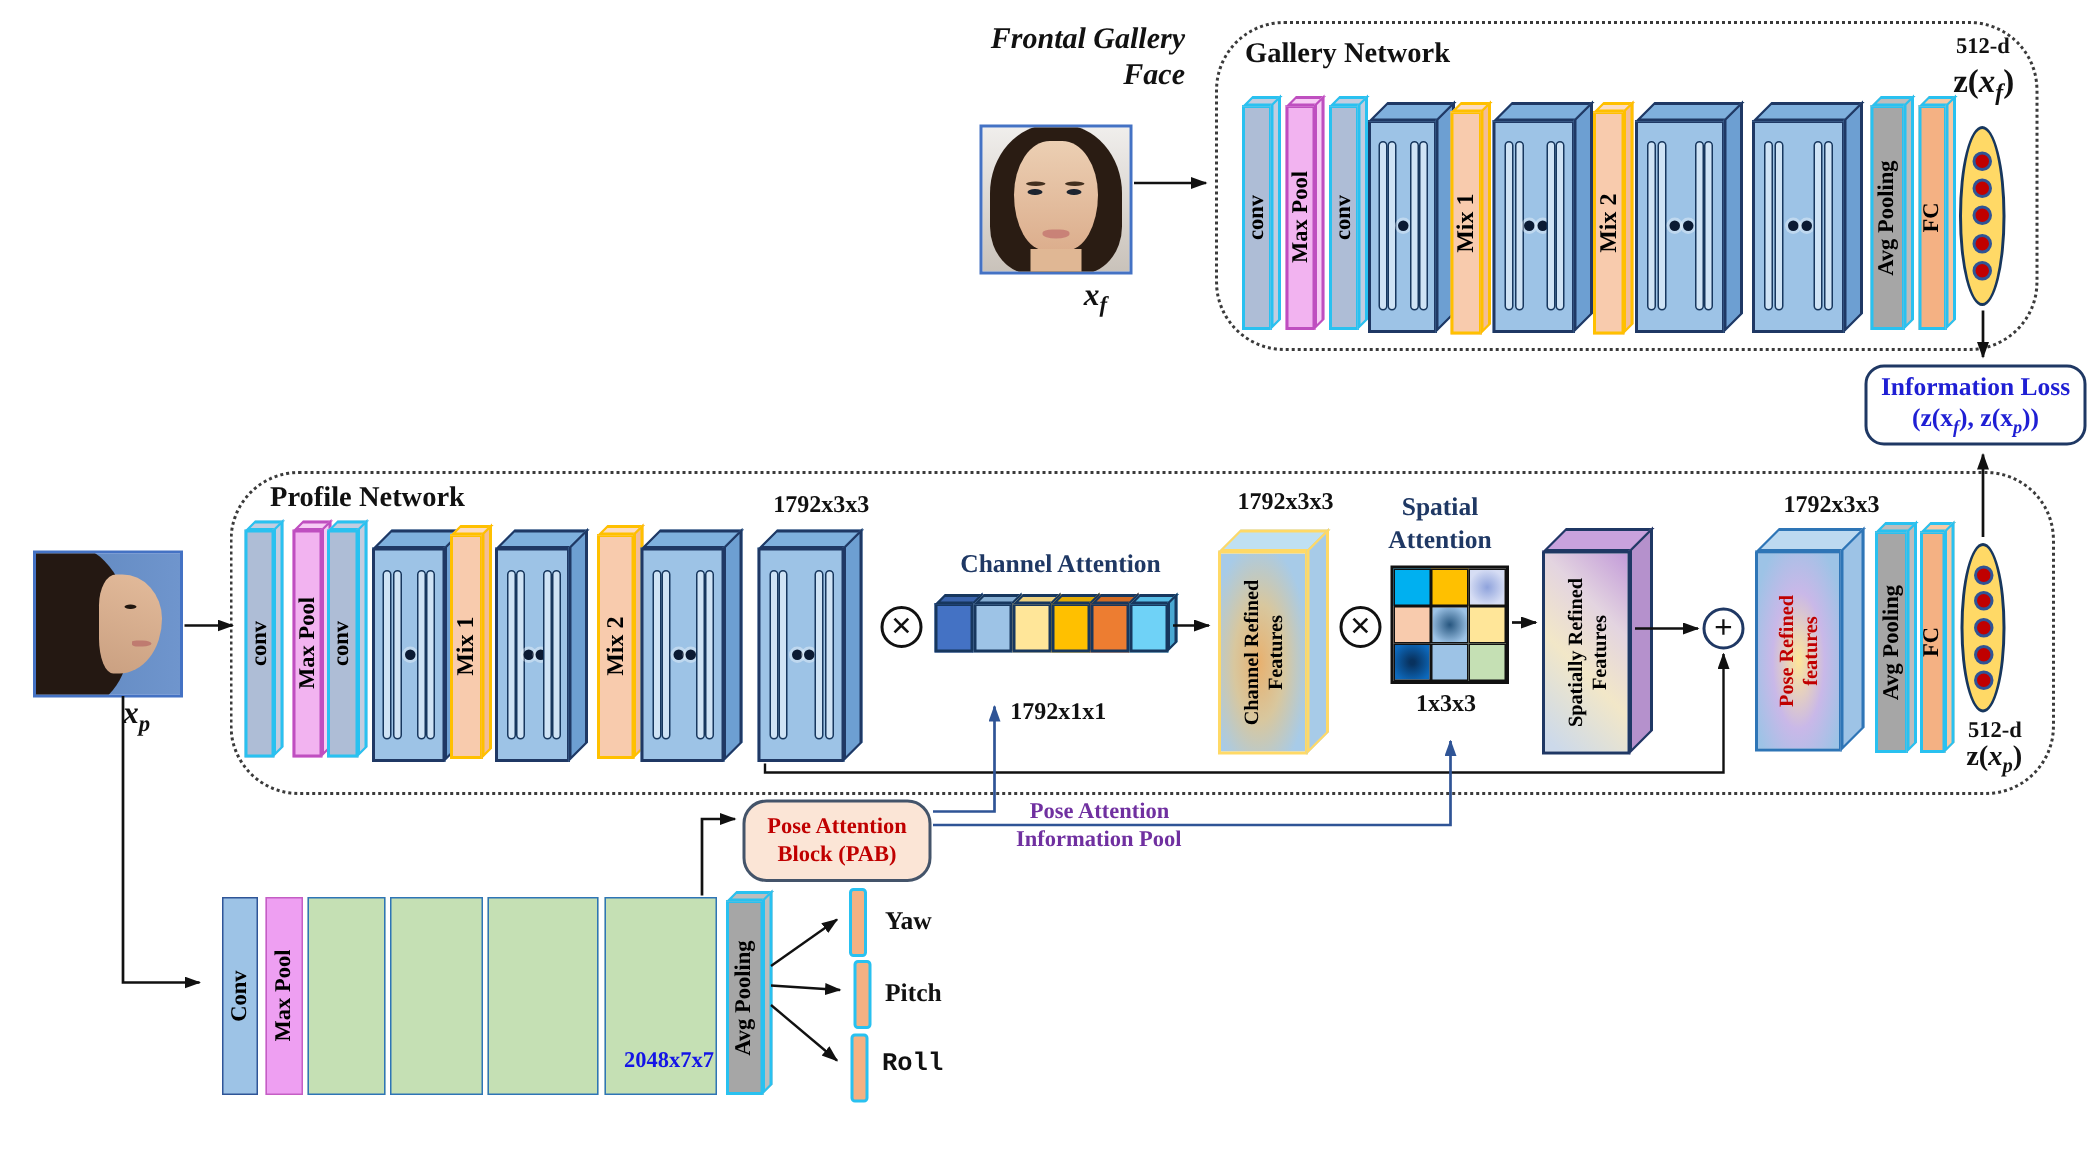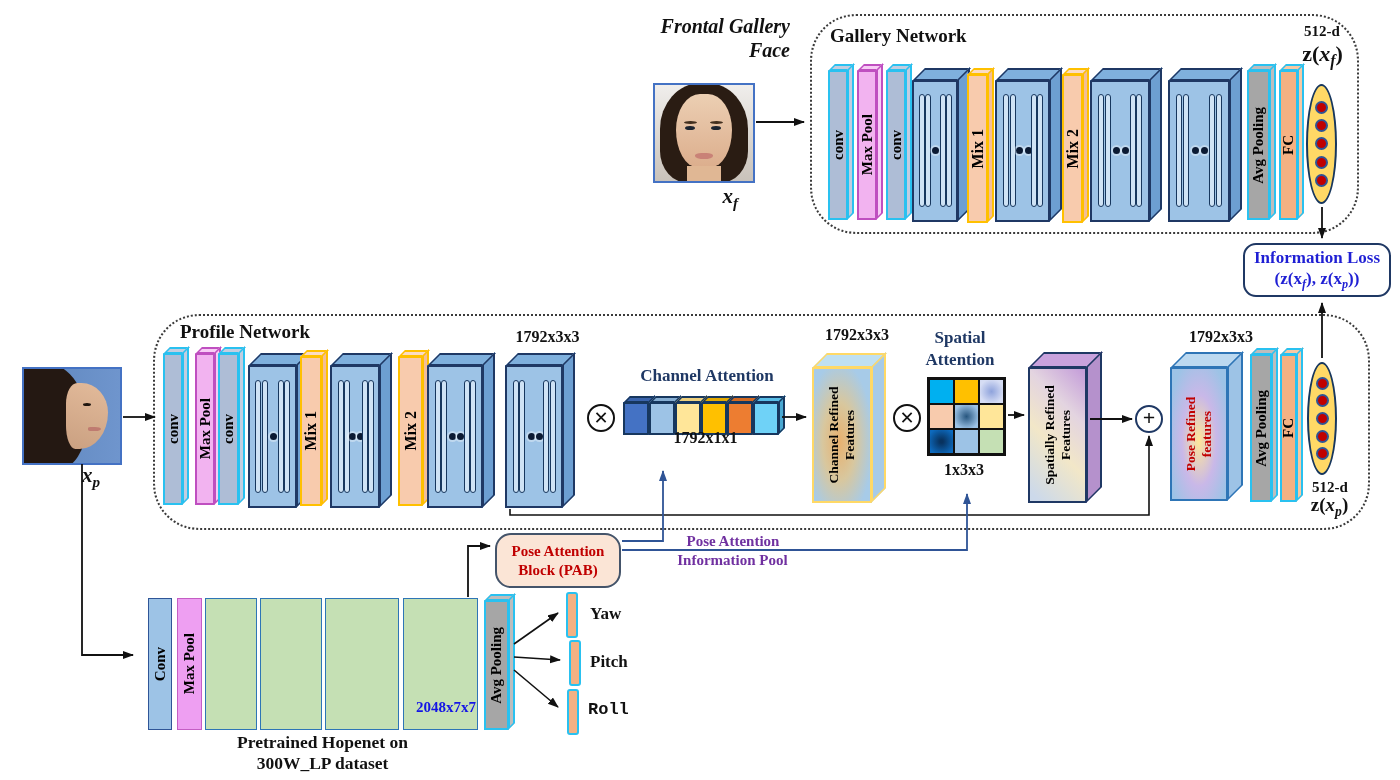--- a/index.html
+++ b/index.html
@@ -277,21 +277,21 @@
     </div>
   <div class="t ctr" style="left:626px;top:366px;width:162px;font-size:17px;color:#1f3864;">Channel Attention</div>
   <div class="cubes" style="left:623px;top:402px;">
     <span class="cube d3 c1"></span>
       <span class="cube d3 c2"></span>
       <span class="cube d3 c3"></span>
       <span class="cube d3 c4"></span>
       <span class="cube d3 c5"></span>
       <span class="cube d3 c6"></span>
   </div>
-  <div class="t ctr" style="left:648px;top:428px;width:115px;font-size:16px;">1792x1x1</div>
+  <div class="t ctr" style="left:648px;top:465px;width:115px;font-size:16px;">1792x1x1</div>
 
   <div class="t ctr" style="left:808px;top:325px;width:98px;font-size:16px;">1792x3x3</div>
   <div class="featblock d3 chref" style="left:812px;top:367px;width:60px;height:136px;">
     <div class="rlabel">Channel Refined Features</div>
   </div>
 
   <div class="opc" style="left:893px;top:404px;">
       <span>×</span>
     </div>
   <div class="t ctr" style="left:918px;top:328px;width:84px;font-size:17px;color:#1f3864;">Spatial</div>
@@ -361,24 +361,20 @@
       <span class="vlabel">Avg Pooling</span>
     </div>
 
   <div class="obar" style="left:566px;top:592px;width:12px;height:46px;"></div>
   <div class="obar" style="left:569px;top:640px;width:12px;height:46px;"></div>
   <div class="obar" style="left:567px;top:689px;width:12px;height:46px;"></div>
   <div class="t" style="left:590px;top:604px;font-size:17px;">Yaw</div>
   <div class="t" style="left:590px;top:652px;font-size:17px;">Pitch</div>
   <div class="t" style="left:588px;top:700px;font-size:17px;font-family:Liberation Mono, monospace;">Roll</div>
 
-  <div class="t ctr" style="left:165px;top:732px;width:315px;font-size:17.5px;">
-    <div>Pretrained Hopenet on</div>
-    <div>300W_LP dataset</div>
-  </div>
 
   <svg class="overlay" width="1400" height="780" viewBox="0 0 1400 780">
     <defs>
       <marker id="ab" markerUnits="userSpaceOnUse" markerWidth="11" markerHeight="9" refX="10" refY="4" orient="auto">
         <path d="M0,0 L11,4 L0,8 z" fill="#111"></path>
       </marker>
       <marker id="an" markerUnits="userSpaceOnUse" markerWidth="11" markerHeight="9" refX="10" refY="4" orient="auto">
         <path d="M0,0 L11,4 L0,8 z" fill="#2f5496"></path>
       </marker>
     </defs>

